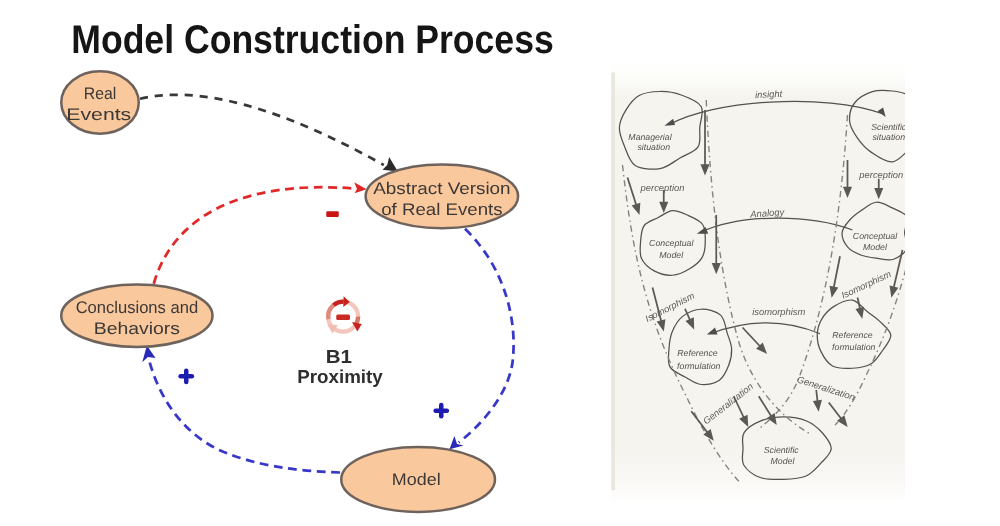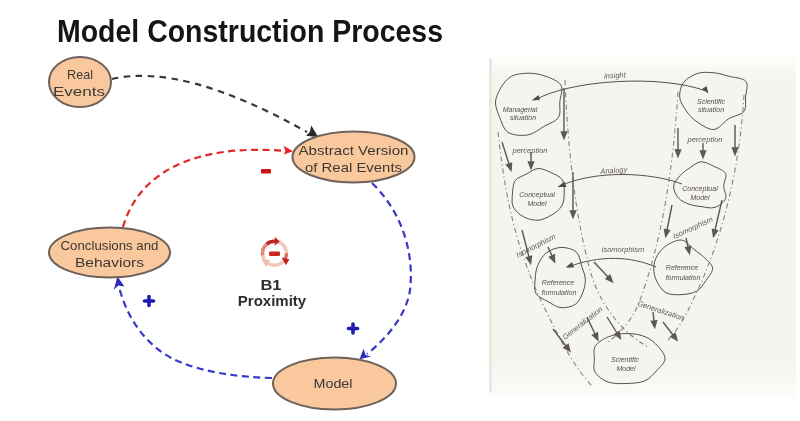--- a/index.html
+++ b/index.html
@@ -1,16 +1,16 @@
 <!DOCTYPE html>
 <html><head>
 <meta charset="utf-8">
 <style>
   html,body{margin:0;padding:0;background:#ffffff;}
-  .page{position:relative;width:800px;height:421px;overflow:hidden;font-family:"Liberation Sans",sans-serif;}
+  .page{position:relative;width:724px;height:421px;overflow:hidden;font-family:"Liberation Sans",sans-serif;}
   svg{position:absolute;left:0;top:0;}
   text{font-family:"Liberation Sans",sans-serif;}
 </style>
 </head>
 <body>
 <div class="page">
 <svg width="800" height="421" viewBox="0 0 800 421">
   <defs>
     <linearGradient id="scanbg" x1="0" y1="0" x2="0" y2="1">
       <stop offset="0" stop-color="#ffffff"></stop>

